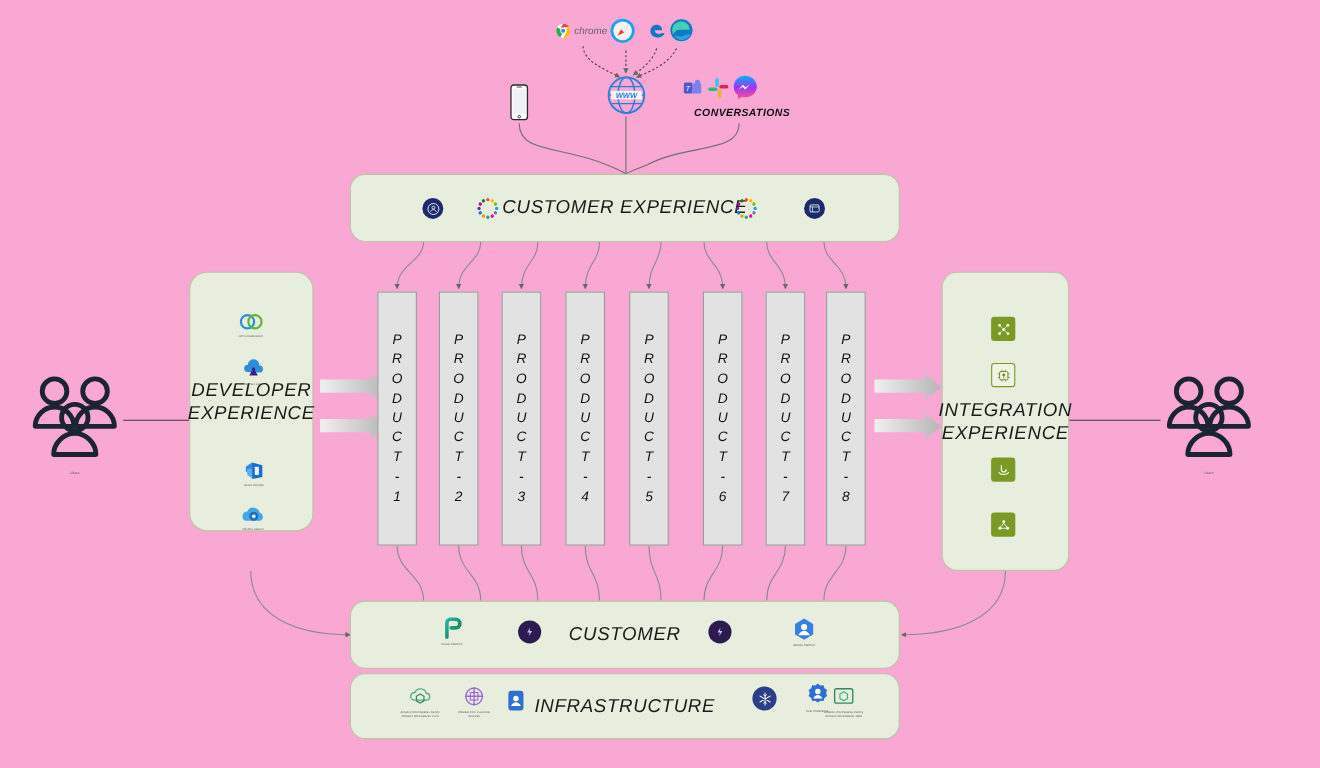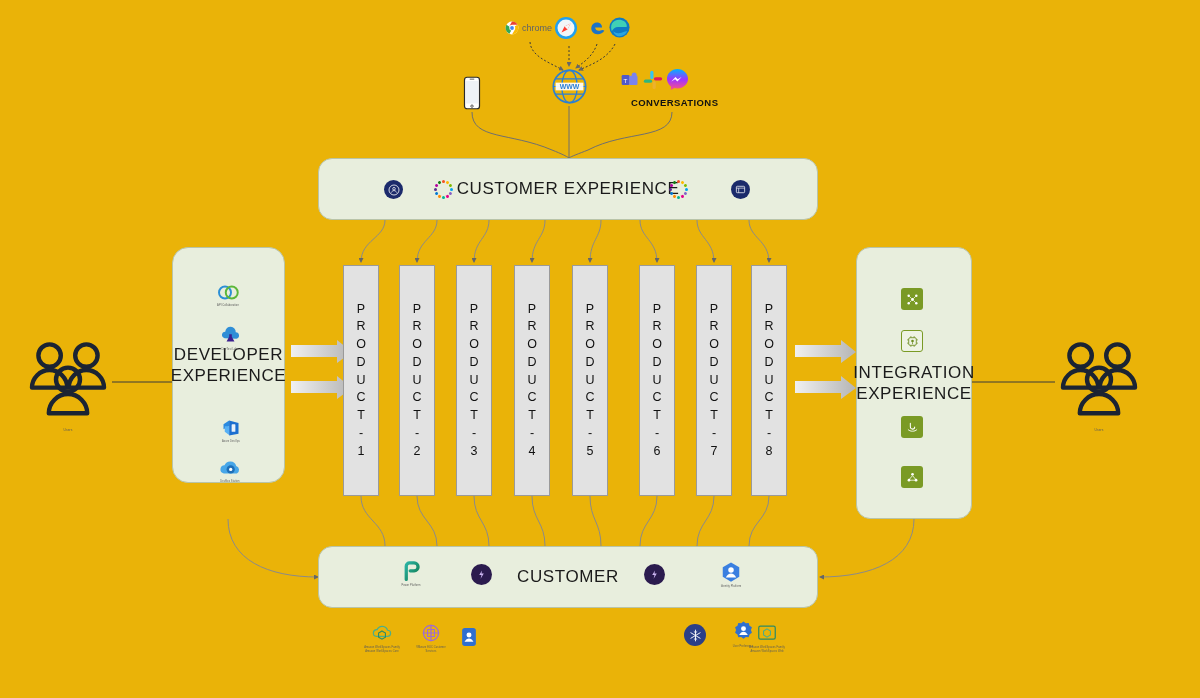--- a/index.html
+++ b/index.html
@@ -2,21 +2,21 @@
 <html><head>
 <meta charset="utf-8">
 <style>
   * { box-sizing: border-box; margin: 0; padding: 0; }
   html, body {
     width: 1200px; height: 698px;
     background: #ffffff;
     font-family: "Liberation Sans", sans-serif;
     overflow: hidden;
   }
-  #stage { position: relative; width: 1200px; height: 698px; background:#eab308; }
+  #stage { position: relative; width: 1200px; height: 698px; background:#f9a8d4;font-style:italic; }
 
   
   .band {
     position: absolute;
     background: #e8eedd;
     border: 1px solid #b9c4a8;
     border-radius: 14px;
     display: flex;
     align-items: center;
     justify-content: center;
@@ -494,20 +494,23 @@
   </div>
   <div class="icon-wrap" style="left:708px; top:561px; width:46px;">
     <svg width="22" height="22" viewBox="0 0 32 32">
       <path d="M16 2l12 7v14l-12 7-12-7V9z" fill="#3a7fe0"></path>
       <circle cx="16" cy="13" r="4" fill="#fff"></circle>
       <path d="M8.5 24c1.8-4 4.6-6 7.5-6s5.7 2 7.5 6z" fill="#fff"></path>
     </svg>
     <div class="icon-cap">Identity Platform</div>
   </div>
 
+  <div class="band" style="left:318px; top:612px; width:500px; height:60px;">
+    <div class="band-title">INFRASTRUCTURE</div>
+  </div>
   <div class="icon-wrap" style="left:351px; top:622px; width:62px;">
     <svg width="22" height="22" viewBox="0 0 32 32">
       <path d="M8 21a5 5 0 0 1 1-10 8 8 0 0 1 15 1 4.5 4.5 0 0 1 0 9z" fill="none" stroke="#4cae8a" stroke-width="1.8"></path>
       <path d="M16 13l5 3v6l-5 3-5-3v-6z" fill="none" stroke="#2e8b63" stroke-width="1.6"></path>
     </svg>
     <div class="icon-cap">Amazon WorkSpaces Family
 Amazon WorkSpaces Core</div>
   </div>
   <div class="icon-wrap" style="left:400px; top:622px; width:62px;">
     <svg width="22" height="22" viewBox="0 0 32 32">

